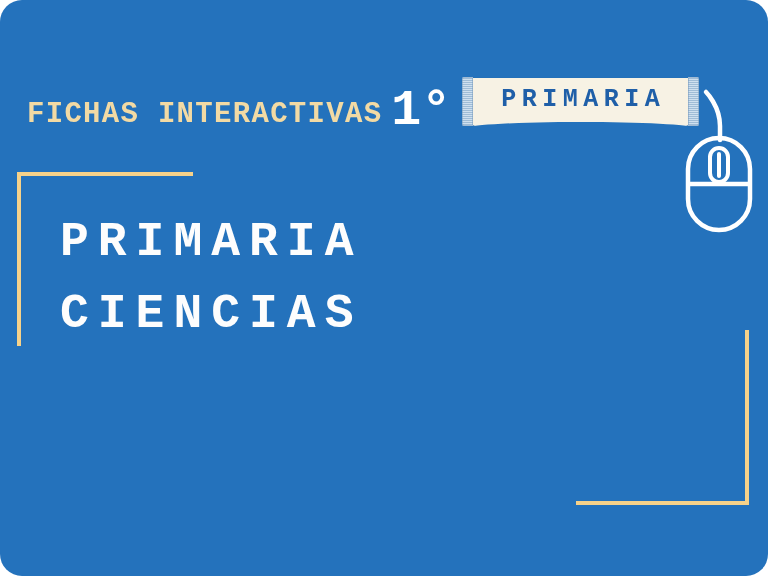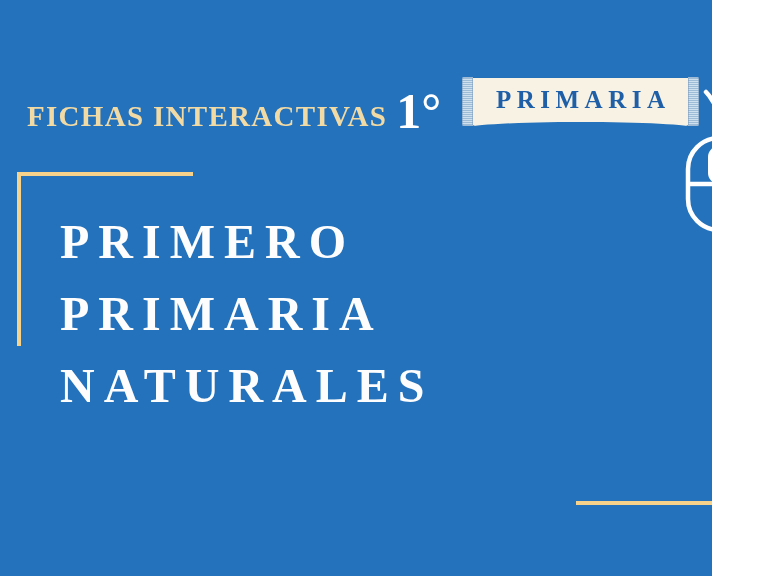--- a/index.html
+++ b/index.html
@@ -2,25 +2,26 @@
 <html><head>
 <meta charset="utf-8">
 <style>
   html, body {
     margin: 0;
     padding: 0;
     background: #ffffff;
   }
   #slide {
     position: relative;
-    width: 712px;
+    width: 768px;
     height: 576px;
     overflow: hidden;
     background: #2472BC;
-    font-family: Liberation Serif, serif;
+    font-family: Liberation Mono, monospace;
+    border-radius: 22px;
     -webkit-font-smoothing: antialiased;
   }
 
   
   .bracket { position: absolute; }
   #bracket-tl-v {
     left: 17px; top: 172px;
     width: 4px; height: 174px;
     background: #F6D28A;
   }
@@ -180,18 +181,17 @@
       <rect x="12" y="52" width="62" height="92" rx="31" ry="31" stroke="#FFFFFF" stroke-width="4.5" fill="none"></rect>
 
       <path d="M13.5 98 L 72.5 98" stroke="#FFFFFF" stroke-width="4.5" stroke-linecap="butt"></path>
 
       <rect x="34" y="62" width="18" height="34" rx="9" ry="9" stroke="#FFFFFF" stroke-width="4" fill="none"></rect>
       <path d="M43 68 L 43 90" stroke="#FFFFFF" stroke-width="4" stroke-linecap="round"></path>
     </svg>
   </div>
 
   <div id="headline">
-    <div class="headline-line">PRIMERO</div>
     <div class="headline-line">PRIMARIA</div>
-    <div class="headline-line">NATURALES</div>
+    <div class="headline-line">CIENCIAS</div>
   </div>
 
 </div>
 
 </body></html>

